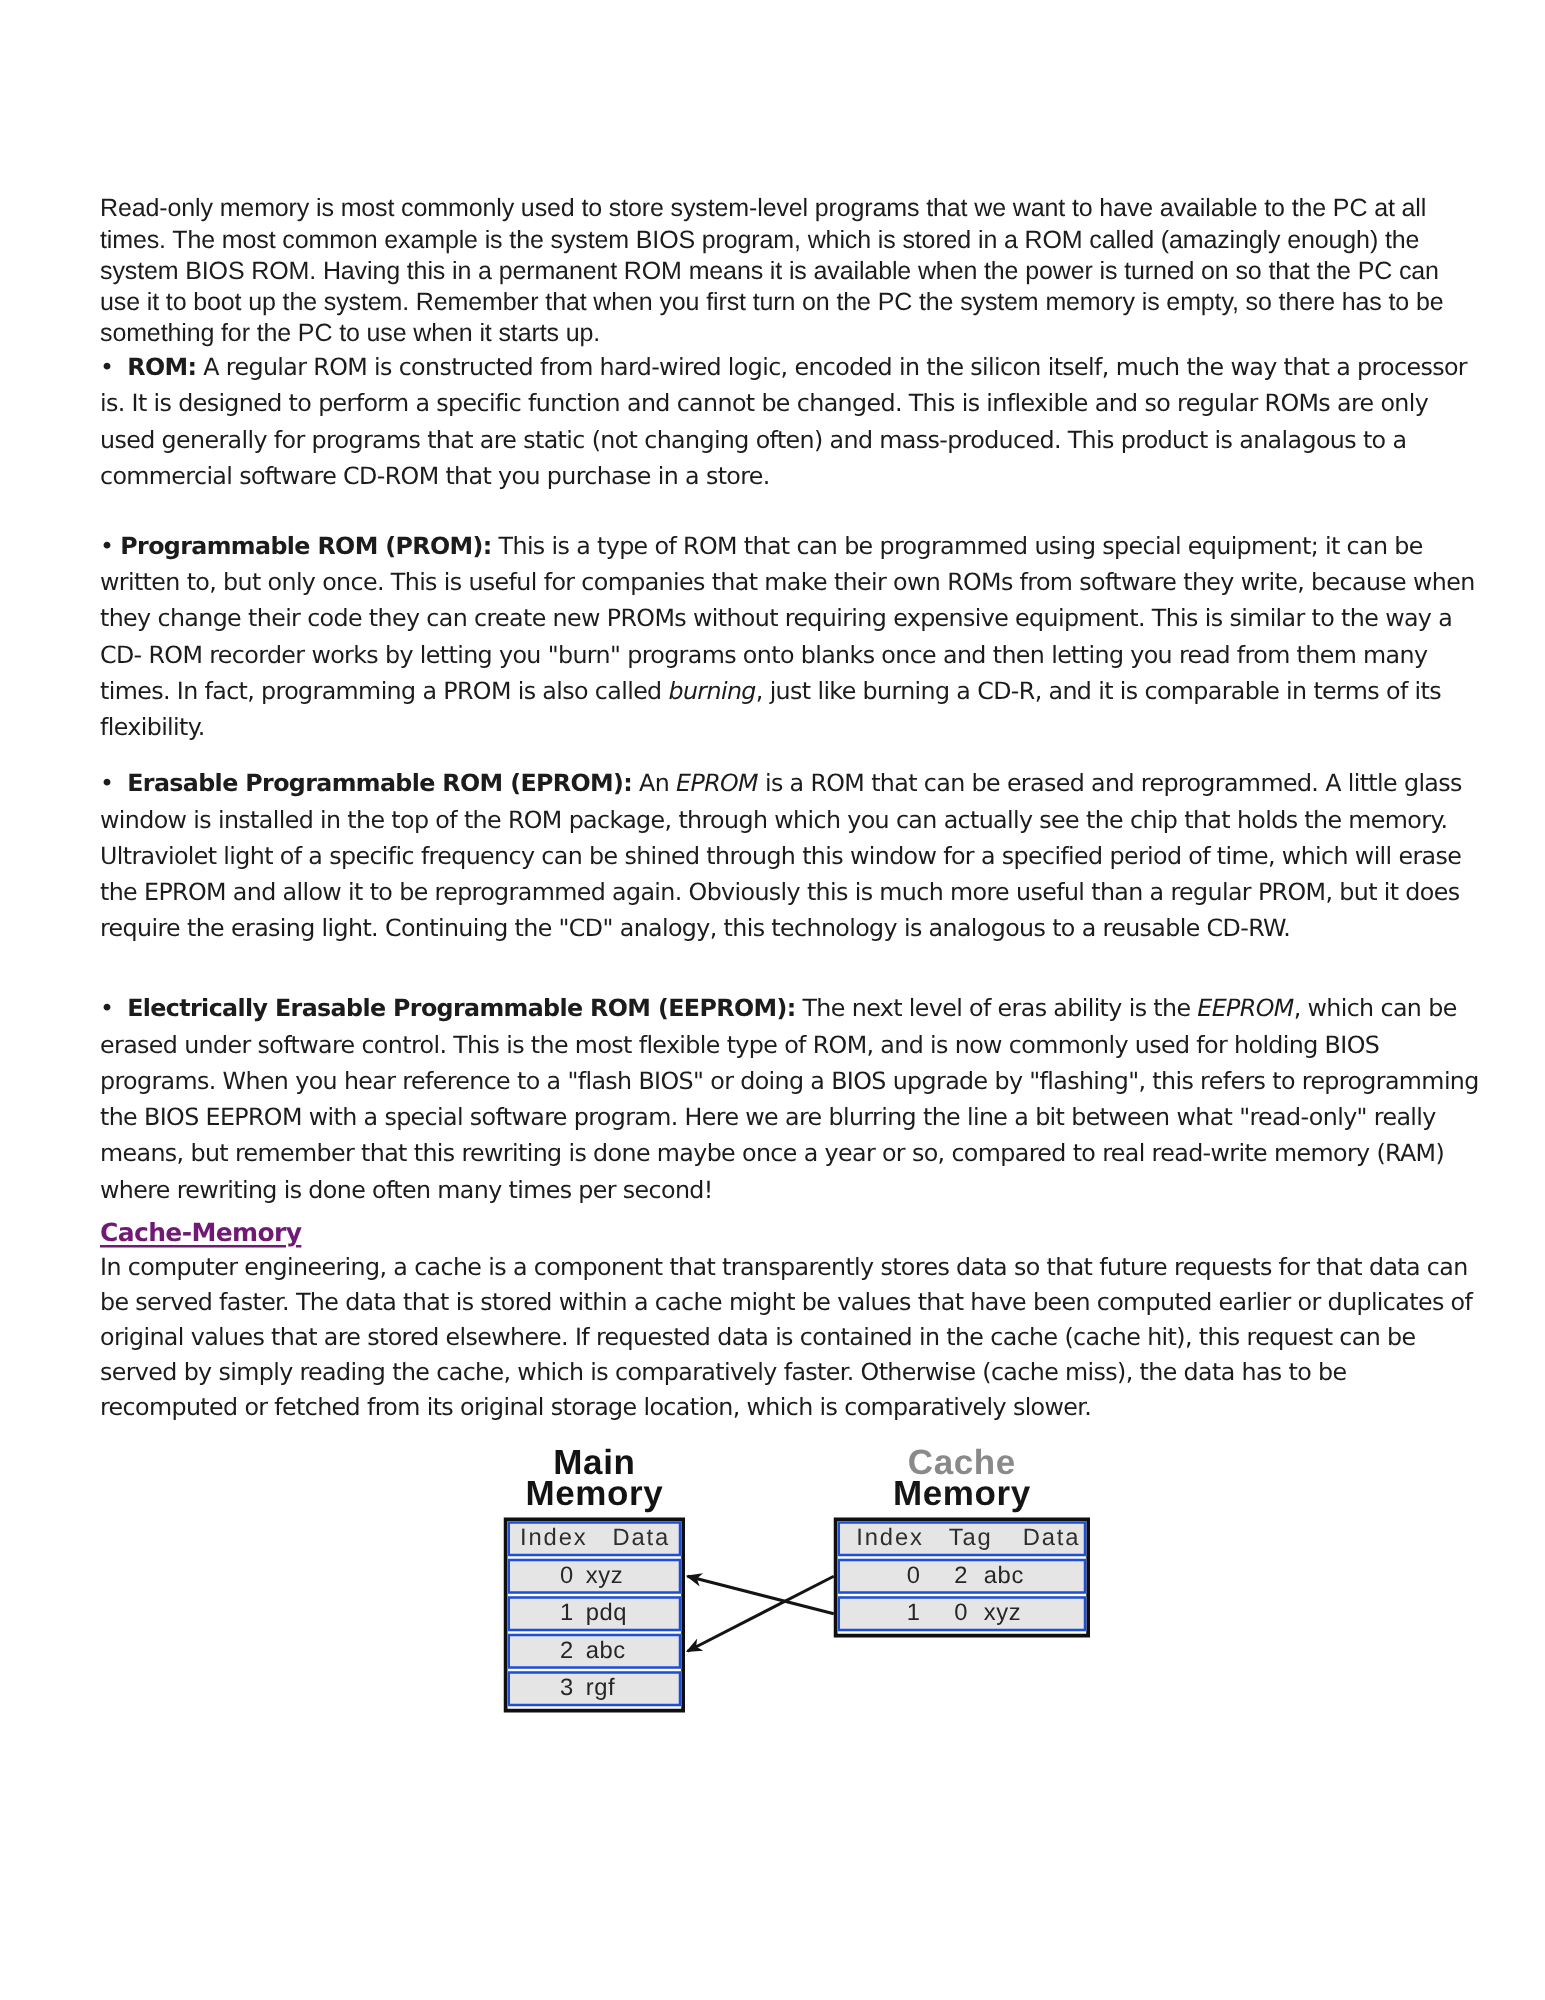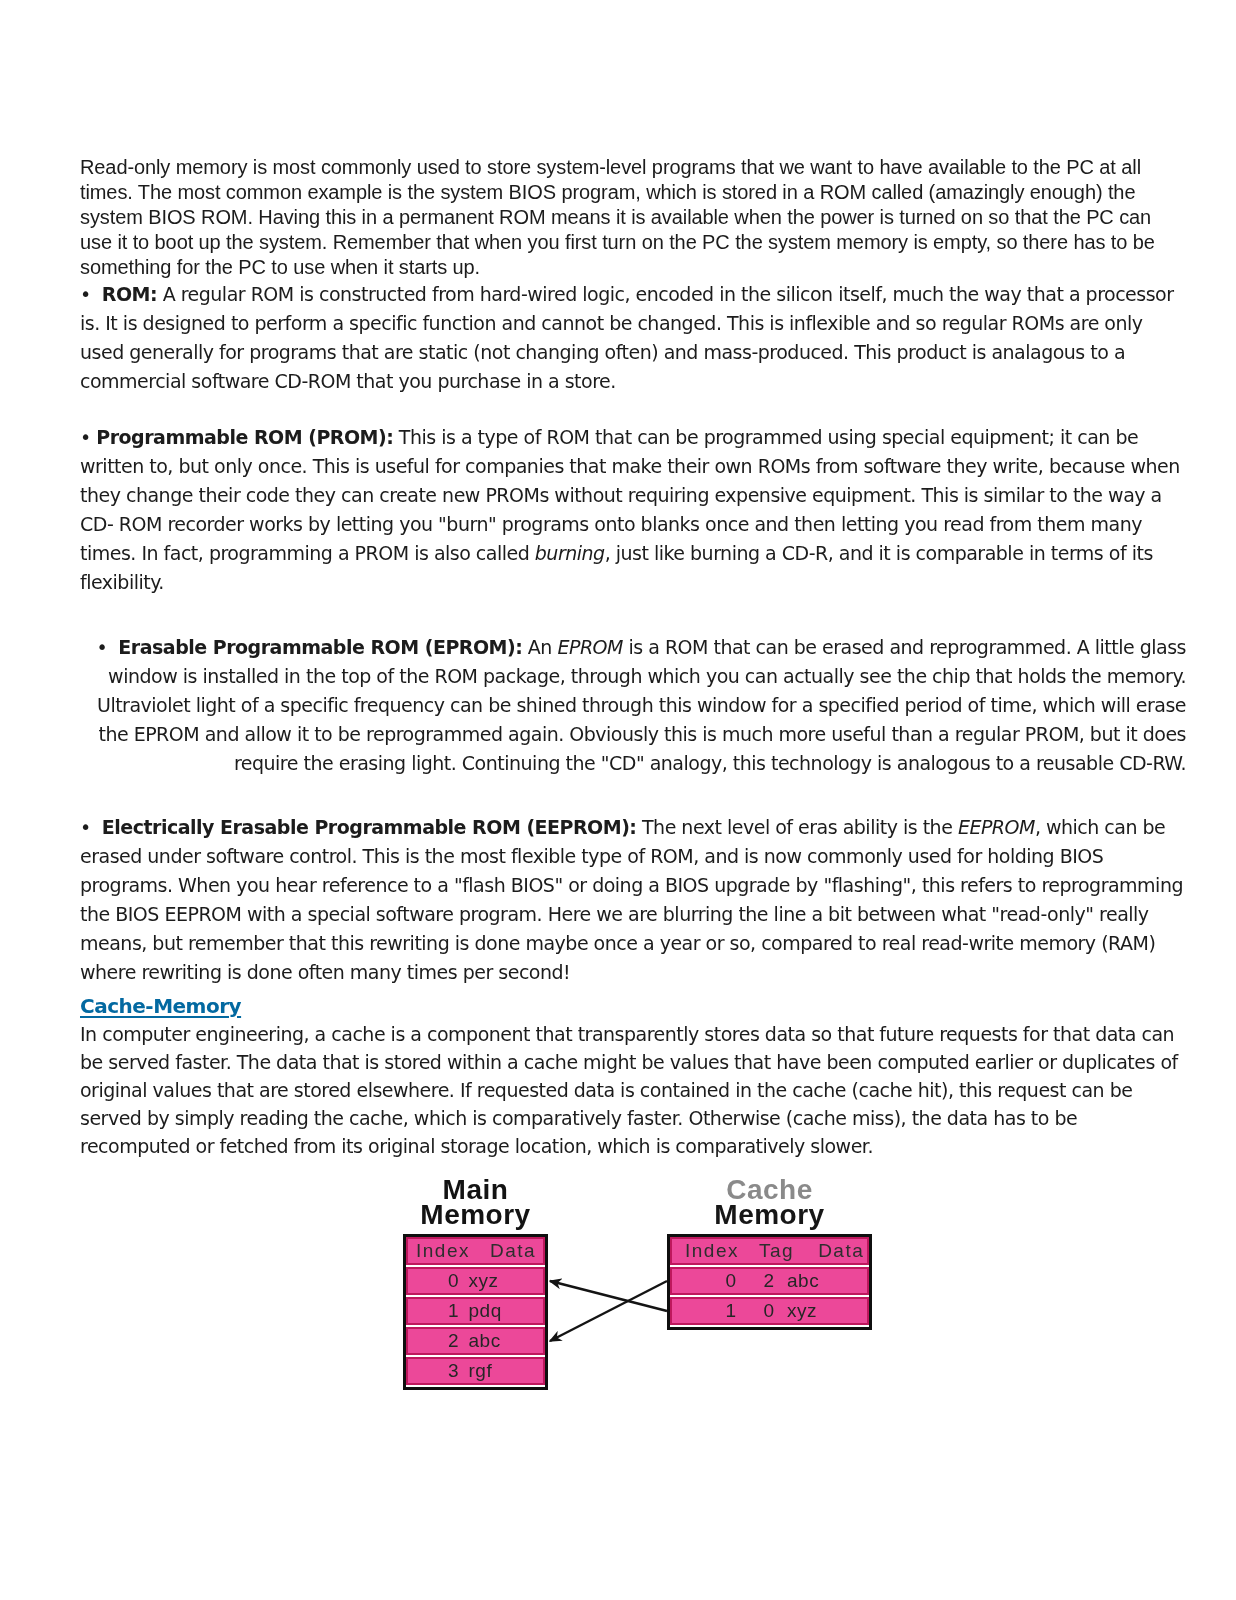--- a/index.html
+++ b/index.html
@@ -18,53 +18,53 @@
   }
   
   .p-treb {
     font-family:"DejaVu Sans", sans-serif;
     font-size:19px; line-height:29px; letter-spacing:-0.5px;
     margin:0; white-space:pre-wrap; color:#1c1c1c;
   }
   .p-variants { margin-top:31px; }
   .b-rom     { margin-top:0; }
   .b-prom    { margin-top:27px; }
-  .b-eprom   { margin-top:36px;text-align:right; }
+  .b-eprom   { margin-top:16px; }
   .b-eeprom  { margin-top:35px; }
   .run-b { font-weight:bold; }
   .run-i { font-style:italic; }
 
   .heading {
     font-family:"DejaVu Sans", sans-serif;
     font-size:20px; line-height:26px; letter-spacing:-0.5px;
     font-weight:bold; text-decoration:underline; text-underline-offset:3px;
-    margin:6px 0 0 0; color:#0369a1;
+    margin:6px 0 0 0; color:#701a75;
   }
   .p-cache { line-height:28px; margin-top:1px; }
 
   
   .diagram { position:relative; margin-top:12px; height:232px;
              font-family:"Liberation Sans", sans-serif; }
   .dg-title { position:absolute; top:5px; text-align:center;
               font-size:28px; line-height:25px; }
   .mm-title { left:323px; width:145px; font-weight:bold; color:#131313;
               filter:blur(0.5px); letter-spacing:0.5px; }
   .cm-title { left:587px; width:205px; letter-spacing:0.5px; }
   .cm-title .t1 { color:#8a8a8a; font-weight:600; filter:blur(0.4px); }
   .cm-title .t2 { color:#161616; font-weight:bold; filter:blur(0.5px); }
 
   .dg-table { position:absolute; top:62px; background:#ffffff;
               border:3px solid #0f0f0f; box-sizing:border-box;
               filter:blur(0.3px); }
   .mtable { left:323px; width:145px; }
   .ctable { left:587px; width:205px; }
   .trow {
-    box-sizing:border-box; border:2px solid #be185d; margin:2px 0;
+    box-sizing:border-box; border:2px solid #1d4ed8; margin:2px 0;
     height:28px; display:flex; align-items:center;
-    font-size:19px; color:#262626; background:#ec4899;
+    font-size:19px; color:#262626; background:#e5e5e5;
   }
   .trow:first-child { margin-top:0; }
   .thead span { letter-spacing:1.5px; color:#2e2e2e; }
   
   .mtable .thead { padding-left:8px; }
   .mtable .thead .h2 { margin-left:20px; }
   .mtable .drow { justify-content:center; gap:10px; }
   .mtable .idx { min-width:12px; text-align:right; }
   .mtable .dat { min-width:36px; text-align:left; letter-spacing:0.5px; }
   

